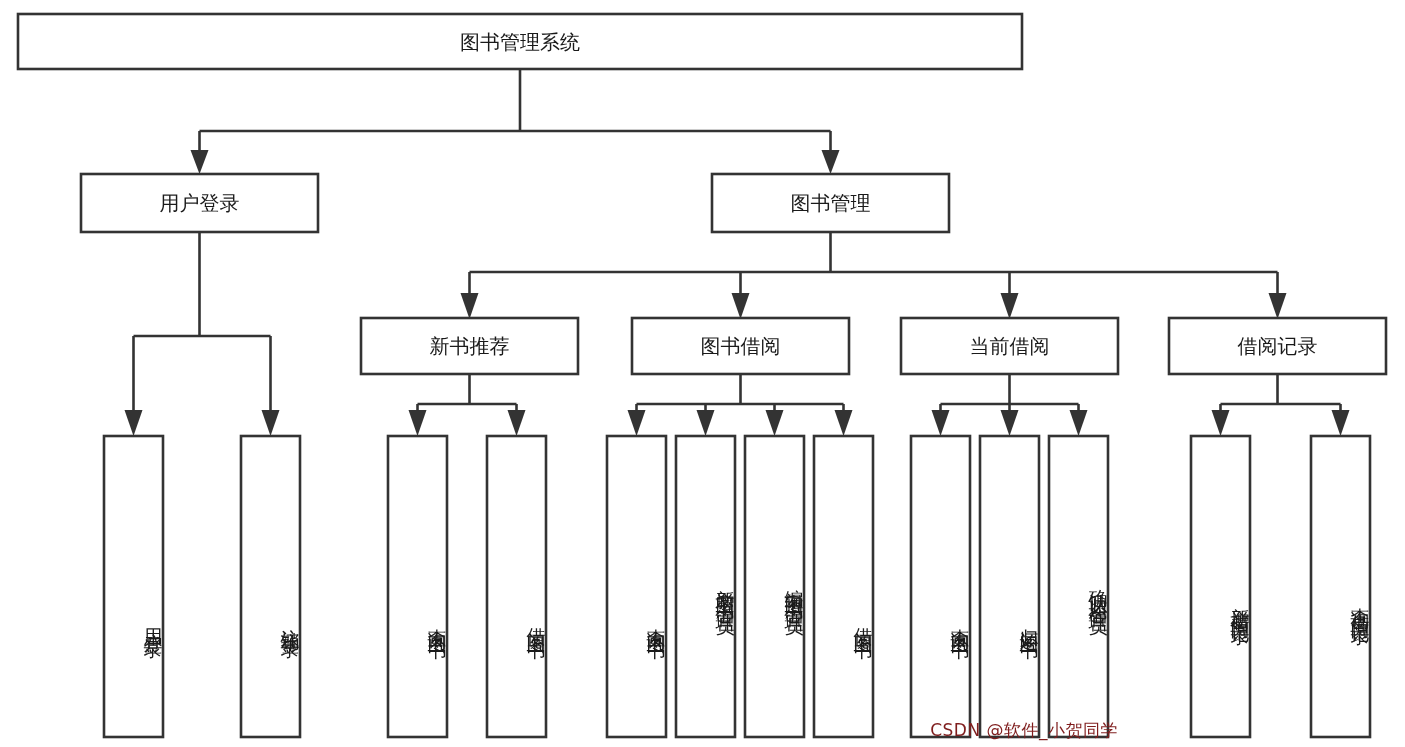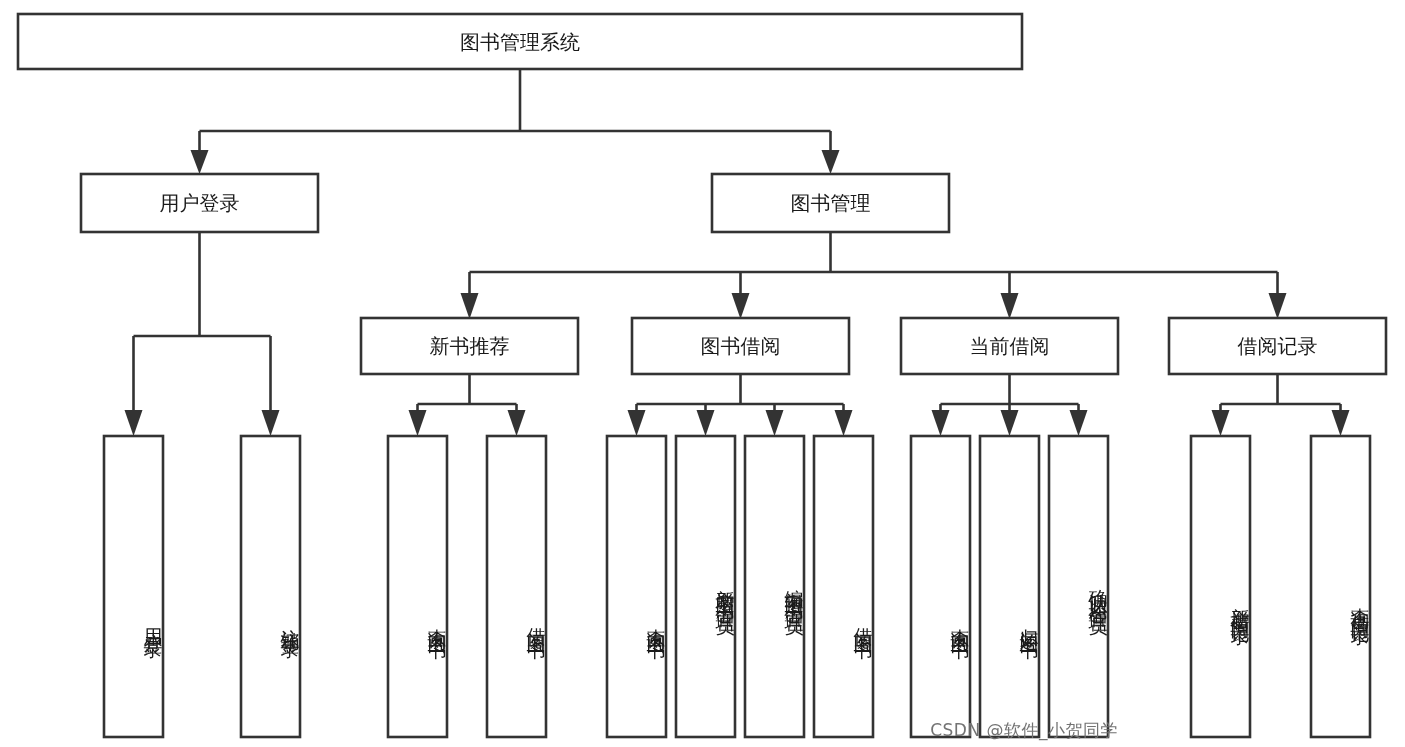--- a/index.html
+++ b/index.html
@@ -62,21 +62,21 @@
     justify-content: center;
     white-space: nowrap;
     pointer-events: none;
   }
   .watermark {
     position: absolute;
     right: 8px;
     bottom: 5px;
     font-family: "DejaVu Sans", "Liberation Sans", sans-serif;
     font-size: 17px;
-    color: #737373;
+    color: #7f1d1d;
     white-space: nowrap;
     letter-spacing: 0.5px;
   }
 </style>
 </head>
 <body>
 
 <div id="diagram-root">
 
   <svg class="canvas" viewBox="0 0 1405 747" xmlns="http://www.w3.org/2000/svg">

